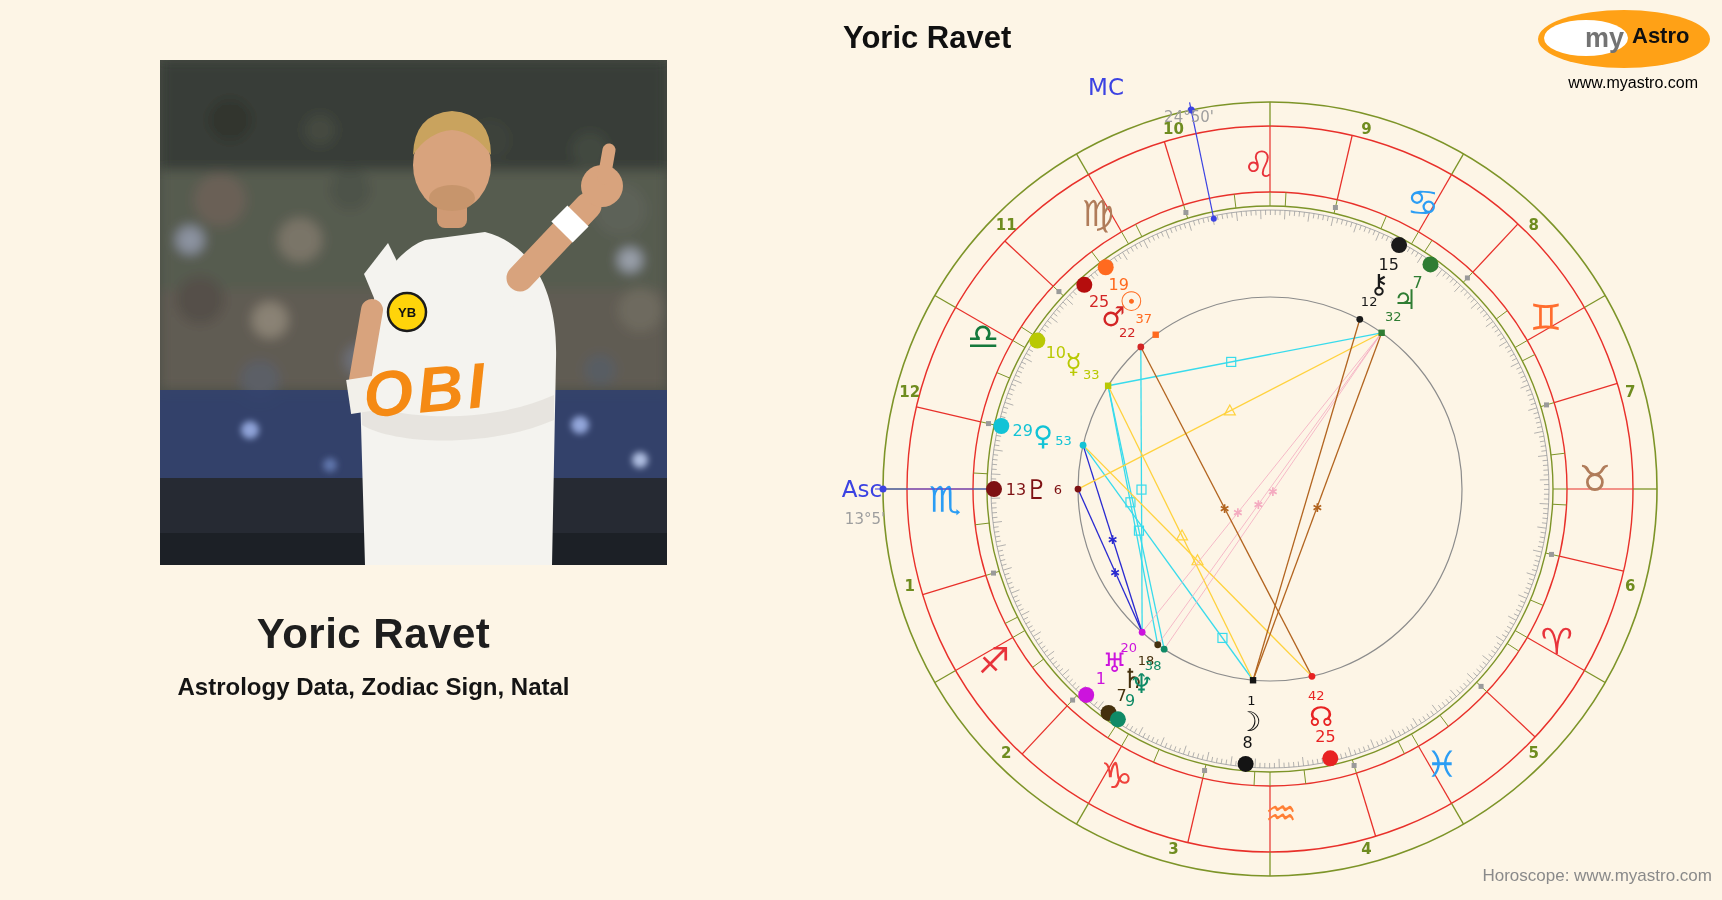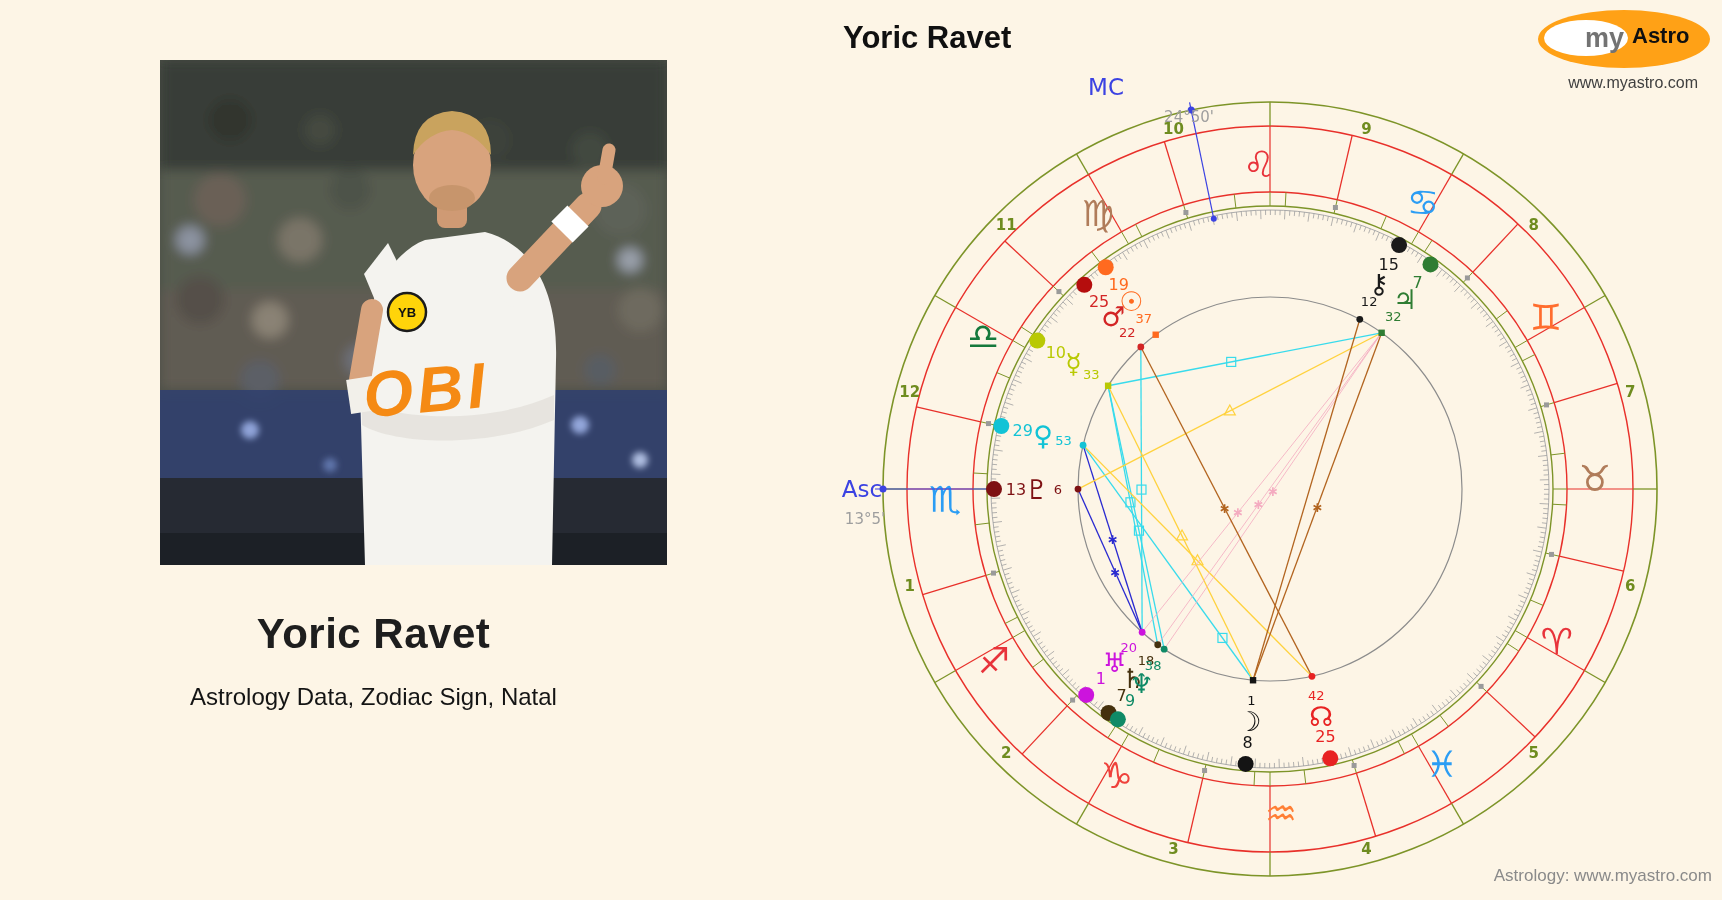--- a/index.html
+++ b/index.html
@@ -2,28 +2,28 @@
 <html><head>
 <meta charset="utf-8">
 <style>
   html,body{margin:0;padding:0;}
   body{width:1722px;height:900px;position:relative;background:#fdf5e6;overflow:hidden;
        font-family:"Liberation Sans",sans-serif;}
   .photo-box{position:absolute;left:120px;top:60px;width:507px;height:505px;margin-left:40px;}
   .photo-box svg{display:block;width:100%;height:100%;}
   .caption{position:absolute;left:100px;top:610px;width:547px;text-align:center;}
   .caption-title{font-size:42px;font-weight:800;color:#1e1e1e;margin:0;letter-spacing:.5px;}
-  .caption-sub{font-size:24px;font-weight:400;color:#141414;margin-top:24px;line-height:1.28;}
+  .caption-sub{font-size:24px;font-weight:700;color:#141414;margin-top:14px;line-height:1.28;}
   .chart-title{position:absolute;left:843px;top:20px;font-size:31px;font-weight:800;color:#101010;}
   .logo{position:absolute;left:1538px;top:10px;width:174px;height:60px;}
   .logo-ellipse{position:absolute;left:0;top:0;width:172px;height:58px;background:#FFA116;border-radius:50%;}
   .logo-white{position:absolute;left:6px;top:10px;width:84px;height:36px;background:#ffffff;border-radius:50%;}
   .logo-my{position:absolute;left:47px;top:13px;font-size:27px;font-weight:700;color:#737373;}
   .logo-astro{position:absolute;left:94px;top:13px;font-size:22px;font-weight:700;color:#101010;}
-  .logo-url{position:absolute;left:1538px;top:74px;width:160px;text-align:right;font-size:16px;color:#404040;}
+  .logo-url{position:absolute;left:1538px;top:74px;width:160px;text-align:right;font-size:16px;color:#000000;}
   .copyright{position:absolute;right:10px;top:866px;font-size:17px;color:#8a8a8a;}
   #wheel{position:absolute;left:820px;top:40px;width:902px;height:860px;}
   #wheel text{font-family:"DejaVu Sans",sans-serif;}
 </style>
 </head>
 <body>
 
 <div class="photo-box">
   <svg viewBox="0 0 507 505">
     <defs>
@@ -689,13 +689,13 @@
     <text x="505.481929199114" y="696.8664066232948" text-anchor="middle" dominant-baseline="central" font-size="16" fill="#e82222" font-weight="400">25</text>
     <text x="500.89484056454154" y="676.3735147371169" text-anchor="middle" dominant-baseline="central" font-size="27" fill="#e82222" font-weight="700">☊</text>
     <text x="496.30775192996913" y="655.880622850939" text-anchor="middle" dominant-baseline="central" font-size="13" fill="#e82222" font-weight="400">42</text>
     <circle cx="539.7921744242717" cy="279.2903496787494" r="3.4" fill="#1a1a1a"></circle>
     <circle cx="579.0762507348907" cy="205.04237766320225" r="8" fill="#1a1a1a"></circle>
     <text x="568.7875640821095" y="224.48827509584552" text-anchor="middle" dominant-baseline="central" font-size="16" fill="#1a1a1a" font-weight="400">15</text>
     <text x="558.9665450044548" y="243.0502680997323" text-anchor="middle" dominant-baseline="central" font-size="27" fill="#1a1a1a" font-weight="700">⚷</text>
     <text x="549.1455259268" y="261.6122611036191" text-anchor="middle" dominant-baseline="central" font-size="13" fill="#1a1a1a" font-weight="400">12</text>
   </svg>
 
-<div class="copyright">Astrology: www.myastro.com</div>
+<div class="copyright">Horoscope: www.myastro.com</div>
 
 </body></html>

